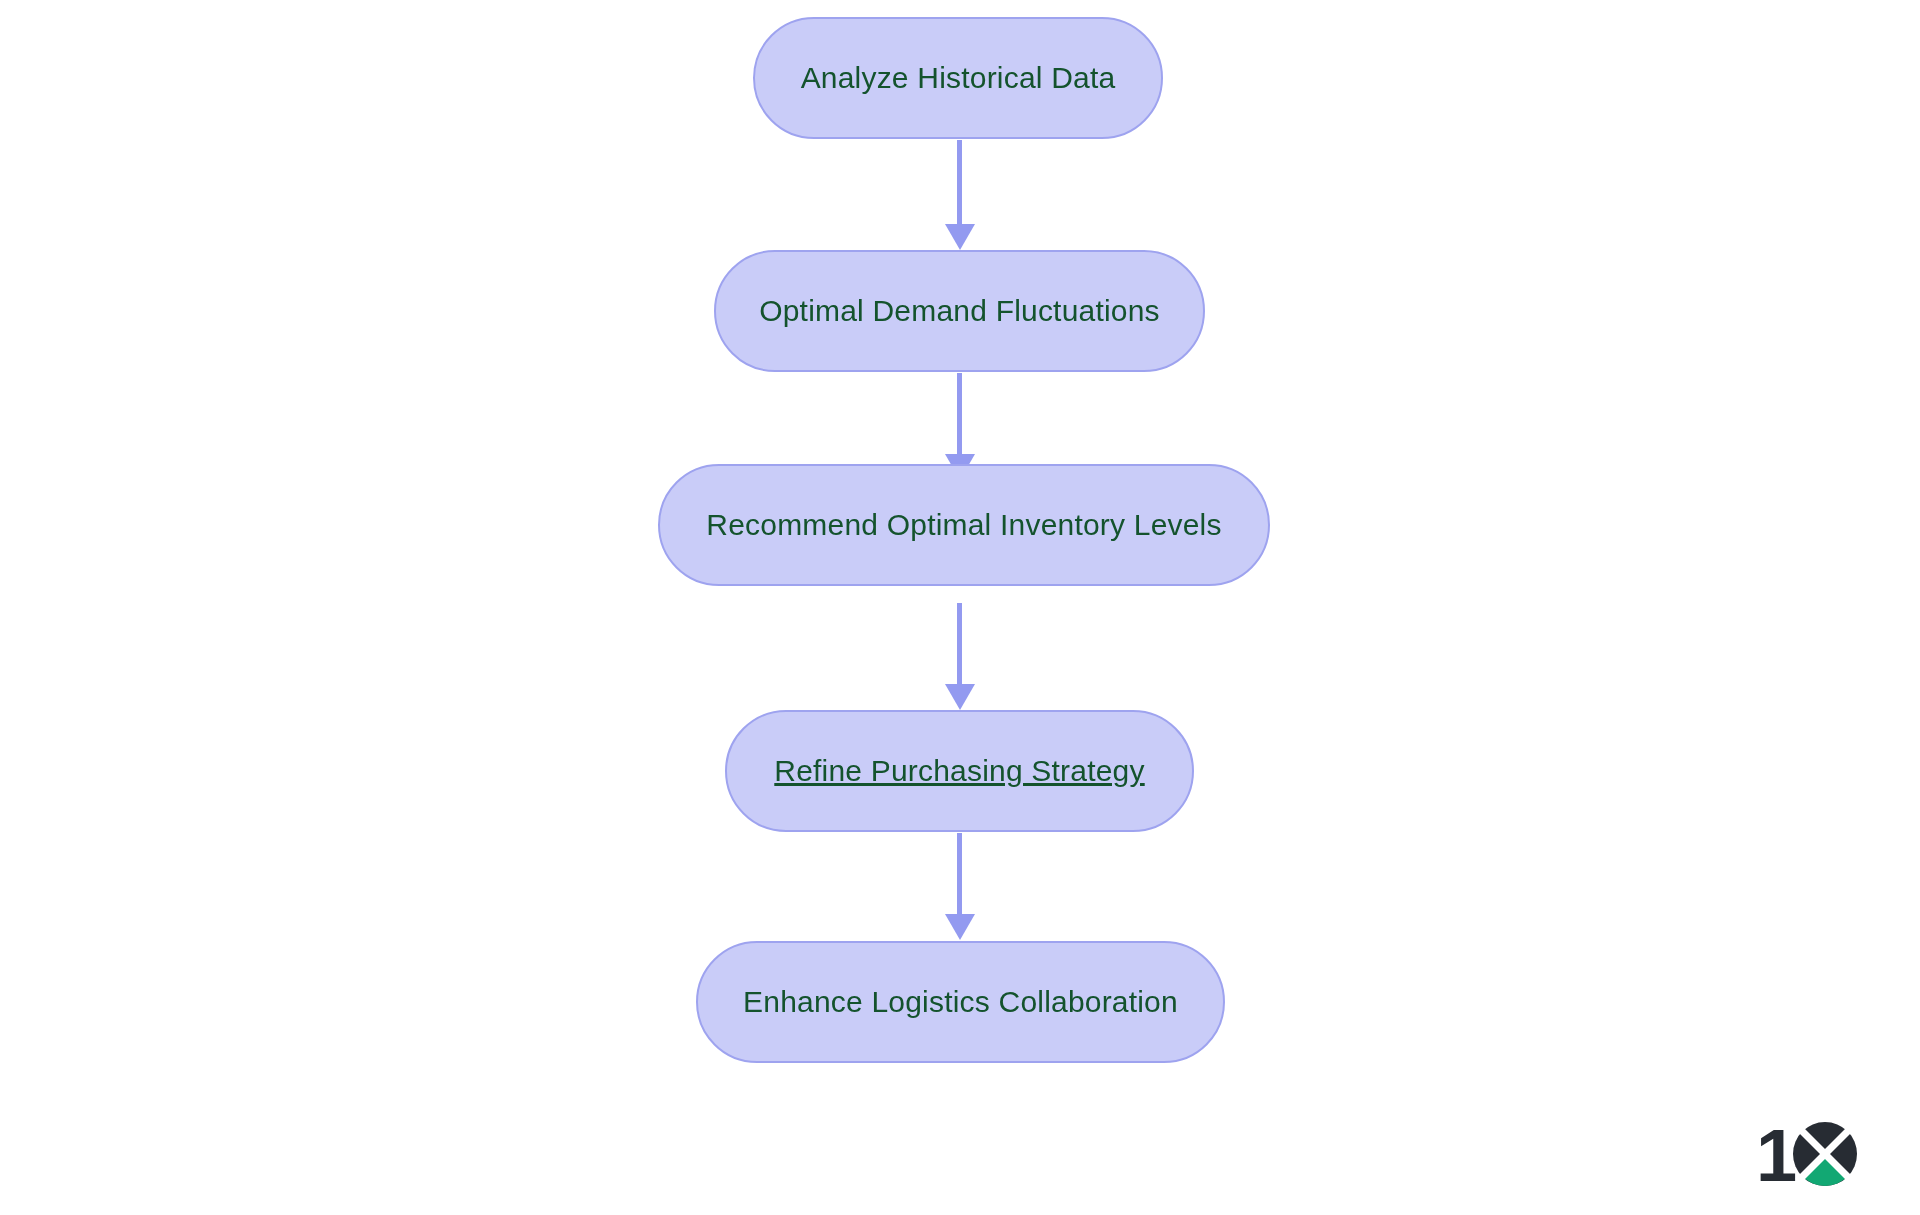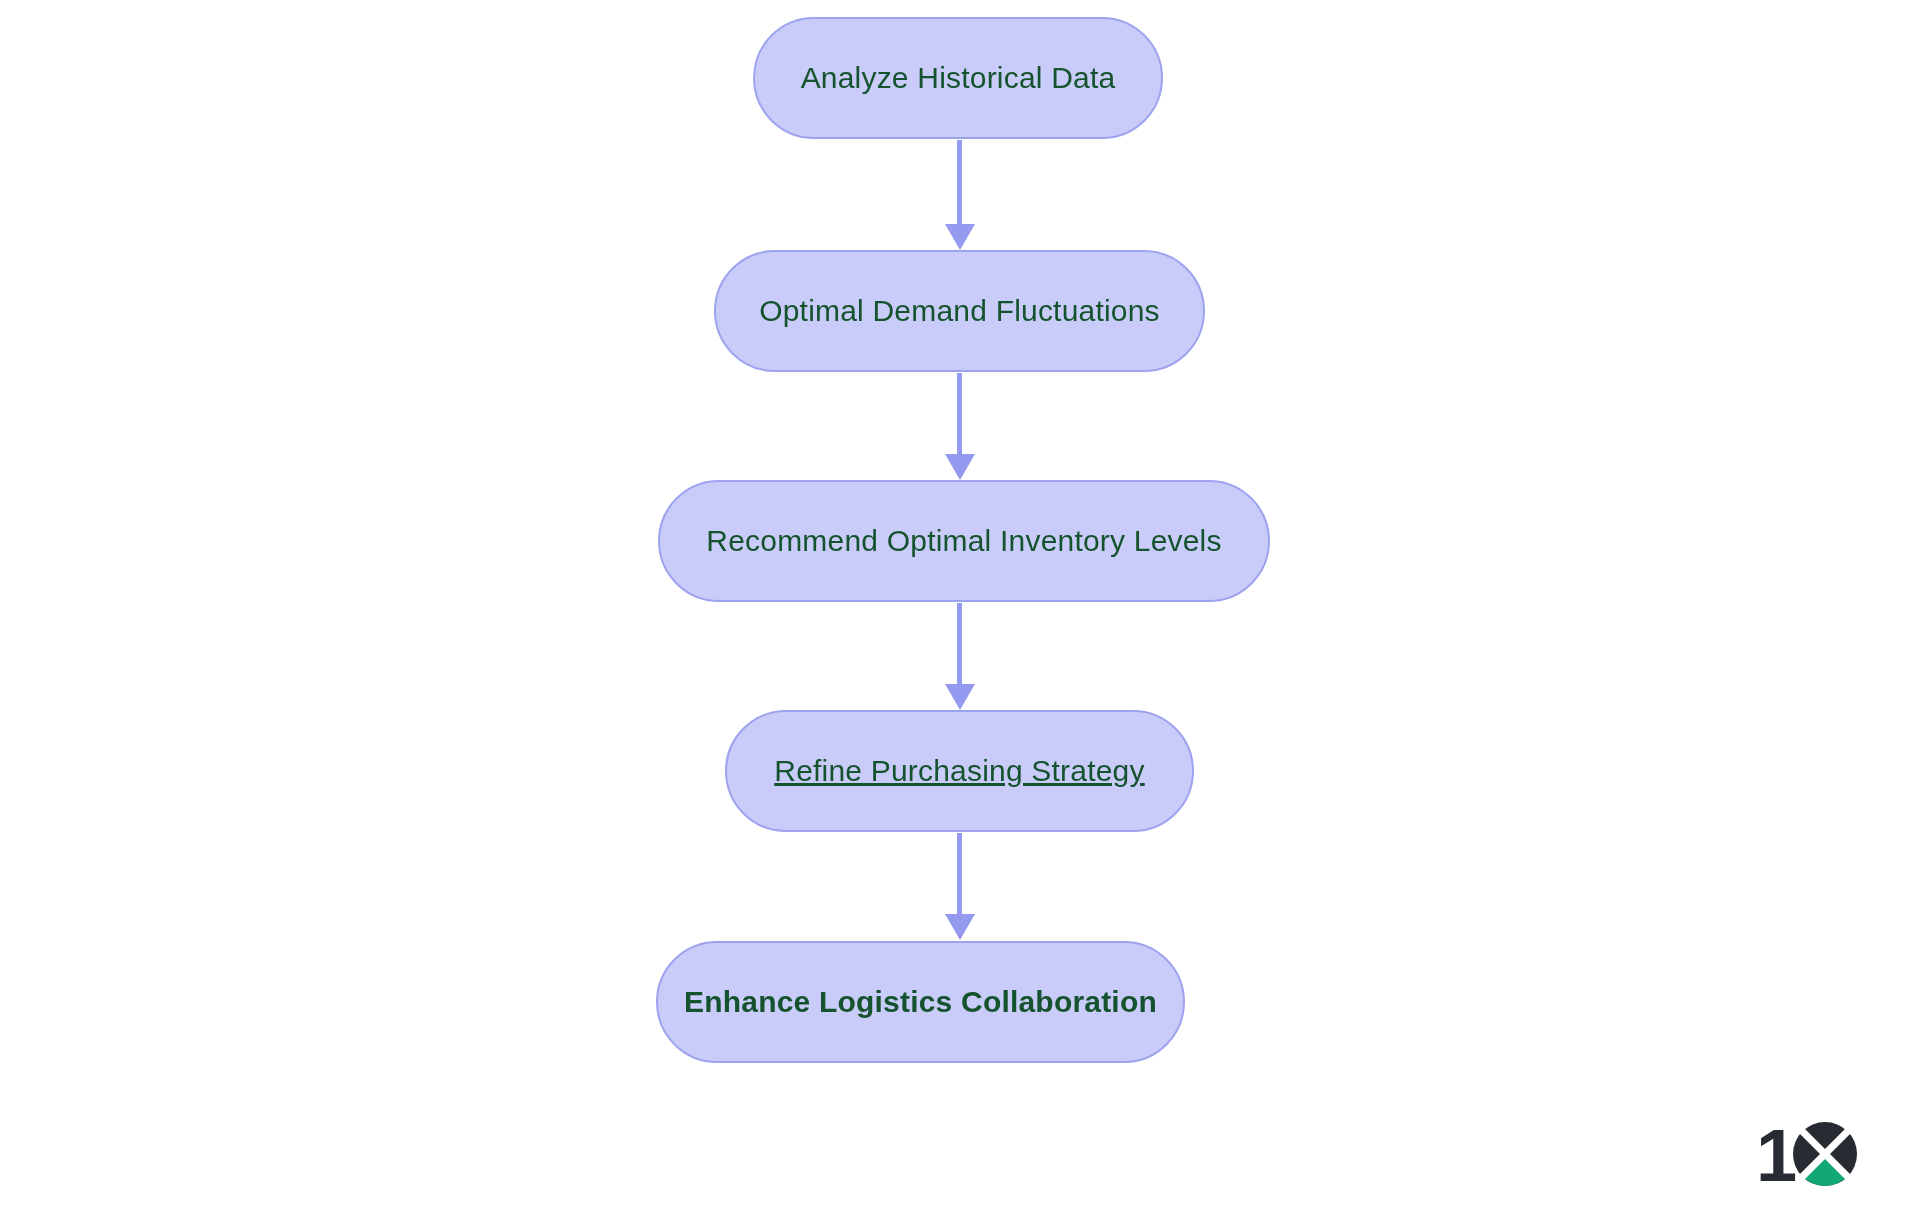--- a/index.html
+++ b/index.html
@@ -26,23 +26,23 @@
     align-items: center;
     justify-content: center;
     color: #14532d;
     font-size: 30px;
     letter-spacing: 0.2px;
     white-space: nowrap;
     text-align: center;
   }
   .n1 { left: 753px; top: 17px;  width: 410px; }
   .n2 { left: 714px; top: 250px; width: 491px; }
-  .n3 { left: 658px; top: 480px; width: 612px; }
+  .n3 { left: 658px; top: 464px; width: 612px; }
   .n4 { left: 725px; top: 710px; width: 469px; text-decoration: underline; }
-  .n5 { left: 656px; top: 941px; width: 529px; font-weight: bold; }
+  .n5 { left: 696px; top: 941px; width: 529px; }
 
   .connector {
     position: absolute;
     left: 957px;
     width: 5px;
     background: #939af0;
   }
   .connector::after {
     content: "";
     position: absolute;

